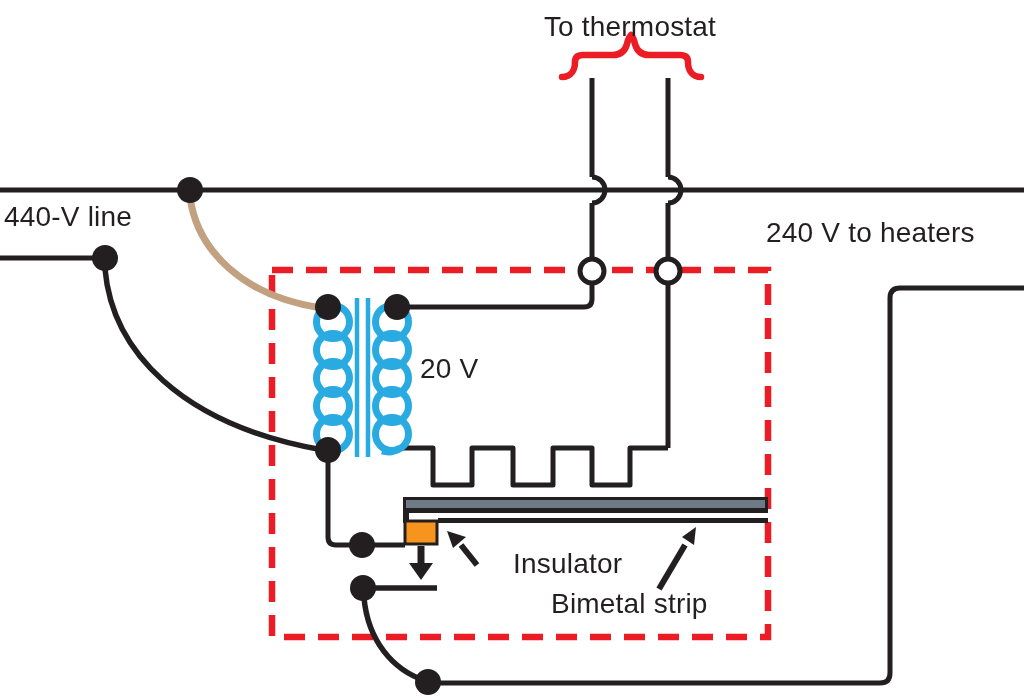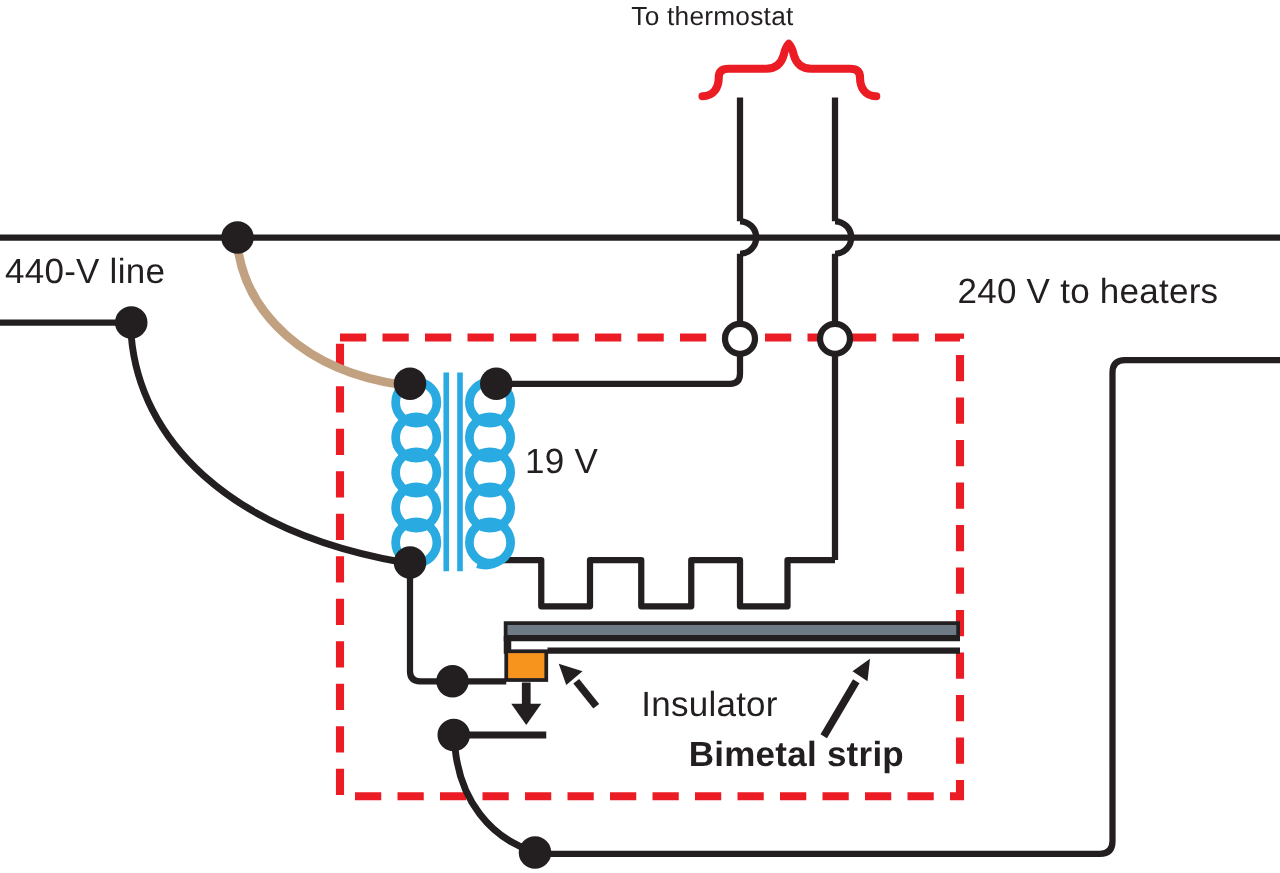--- a/index.html
+++ b/index.html
@@ -6,26 +6,26 @@
   body {
     width:1024px; height:698px; position:relative; overflow:hidden;
     background:#FFFFFF;
     font-family:"Liberation Sans", sans-serif;
   }
   svg.diagram { position:absolute; left:0; top:0; }
   .label {
     position:absolute; color:#231F20; font-size:28px; line-height:1.1;
     white-space:nowrap; letter-spacing:0.2px;
   }
-  .lbl-to-thermostat { left:505px; top:2px; width:250px; font-size:21px; }
+  .lbl-to-thermostat { left:505px; top:12px; width:250px; text-align:center; font-size:28px; }
   .lbl-240v-line     { left:4px;   top:202px; }
   .lbl-240v-heaters  { left:766px; top:218px; }
   .lbl-18v           { left:420px; top:354px; }
   .lbl-insulator     { left:513px; top:549px; }
-  .lbl-bimetal       { left:551px; top:589px;font-weight:bold; }
+  .lbl-bimetal       { left:551px; top:589px; }
 </style>
 </head>
 <body>
 
 <svg class="diagram" width="1024" height="698" viewBox="0 0 1024 698">
 
   <g fill="none" stroke-width="6.5" stroke-dasharray="21 13" stroke="#EC1C24">
     <rect x="272" y="270" width="496" height="367"></rect>
   </g>
 
@@ -118,15 +118,15 @@
 
   <g fill="#FFFFFF" stroke-width="5" stroke="#231F20">
     <circle cx="592" cy="271" r="12"></circle>
     <circle cx="668" cy="271" r="12"></circle>
   </g>
 </svg>
 
 <div class="label lbl-to-thermostat">To thermostat</div>
 <div class="label lbl-240v-line">440-V line</div>
 <div class="label lbl-240v-heaters">240 V to heaters</div>
-<div class="label lbl-18v">19 V</div>
+<div class="label lbl-18v">20 V</div>
 <div class="label lbl-insulator">Insulator</div>
 <div class="label lbl-bimetal">Bimetal strip</div>
 
 </body></html>

